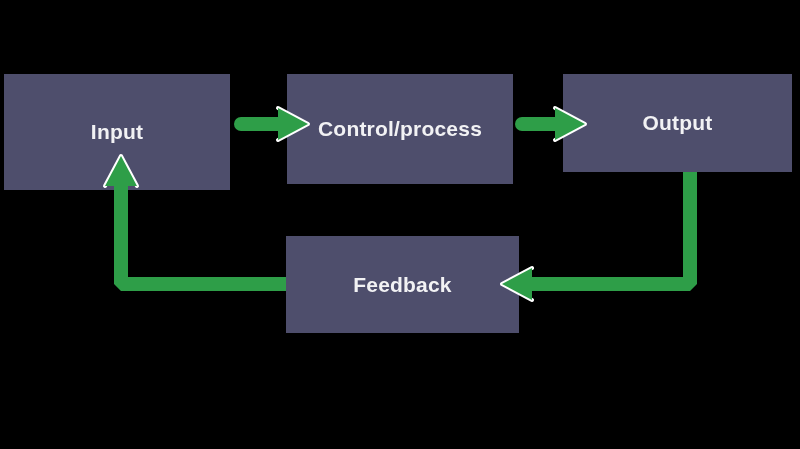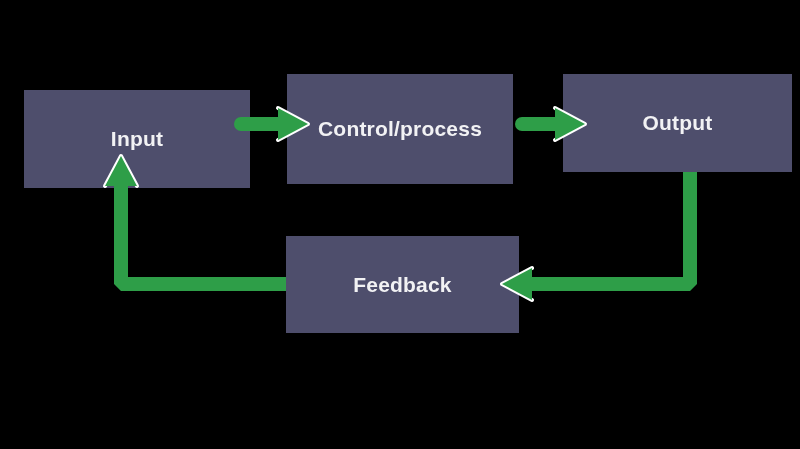--- a/index.html
+++ b/index.html
@@ -22,21 +22,21 @@
     justify-content: center;
     background: var(--box-fill, #4e4e6c);
   }
   .node .label {
     color: var(--text-color, #f2f2f4);
     font-size: 21px;
     font-weight: bold;
     letter-spacing: 0.2px;
     white-space: nowrap;
   }
-  #node-input    { left: 24px;   top: 74px;  width: 226px; height: 98px; margin-top: 16px; }
+  #node-input    { left: 4px;   top: 74px;  width: 226px; height: 116px; }
   #node-control  { left: 287px; top: 74px;  width: 226px; height: 110px; }
   #node-output   { left: 563px; top: 74px;  width: 229px; height: 98px; }
   #node-feedback { left: 286px; top: 236px; width: 233px; height: 97px; }
 
   svg.arrows-layer {
     position: absolute;
     left: 0;
     top: 0;
     width: 800px;
     height: 449px;

